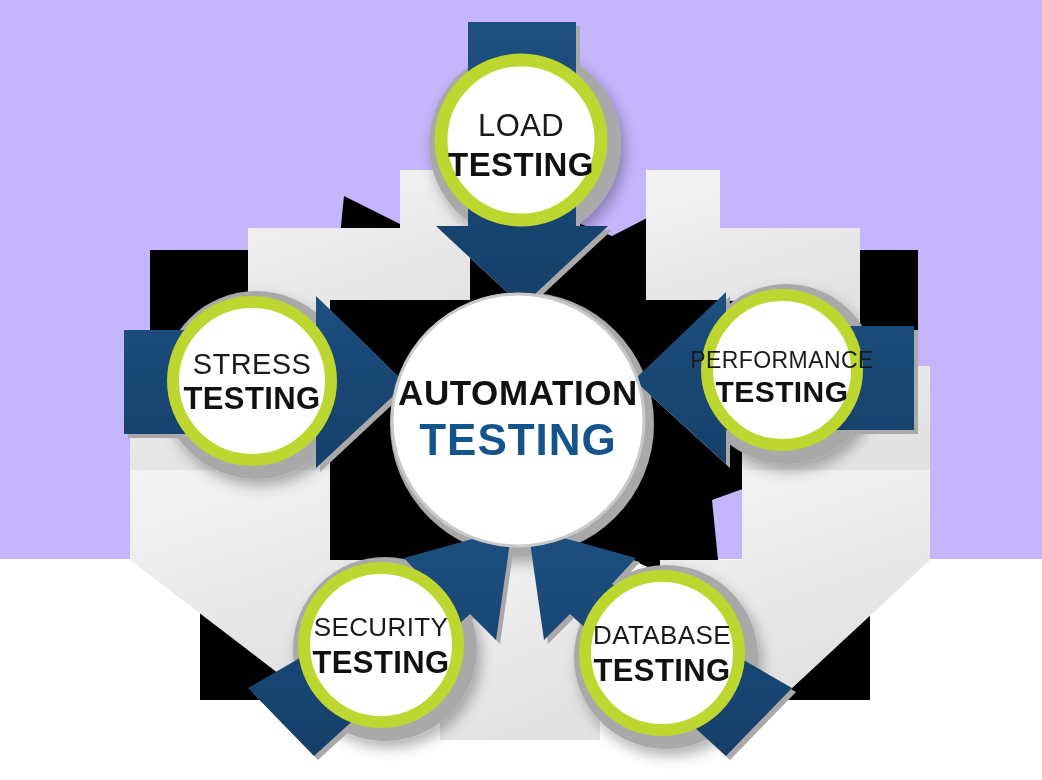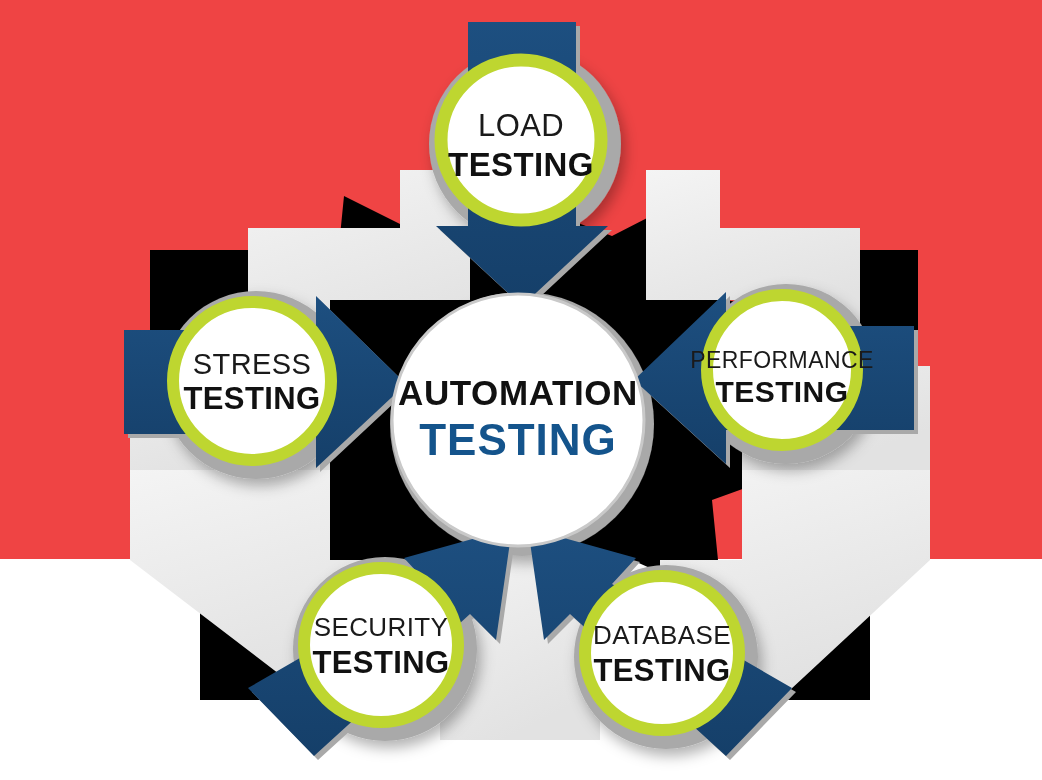--- a/index.html
+++ b/index.html
@@ -10,21 +10,21 @@
   body {
     width: 1042px;
     height: 780px;
     overflow: hidden;
     font-family: "Liberation Sans", sans-serif;
   }
   #stage {
     position: relative;
     width: 1042px;
     height: 559px;
-    background: #ef4444;
+    background: #c4b5fd;
   }
   svg#diagram {
     position: absolute;
     left: 0;
     top: 0;
     width: 1042px;
     height: 780px;
     display: block;
   }
   .node-label-top {

